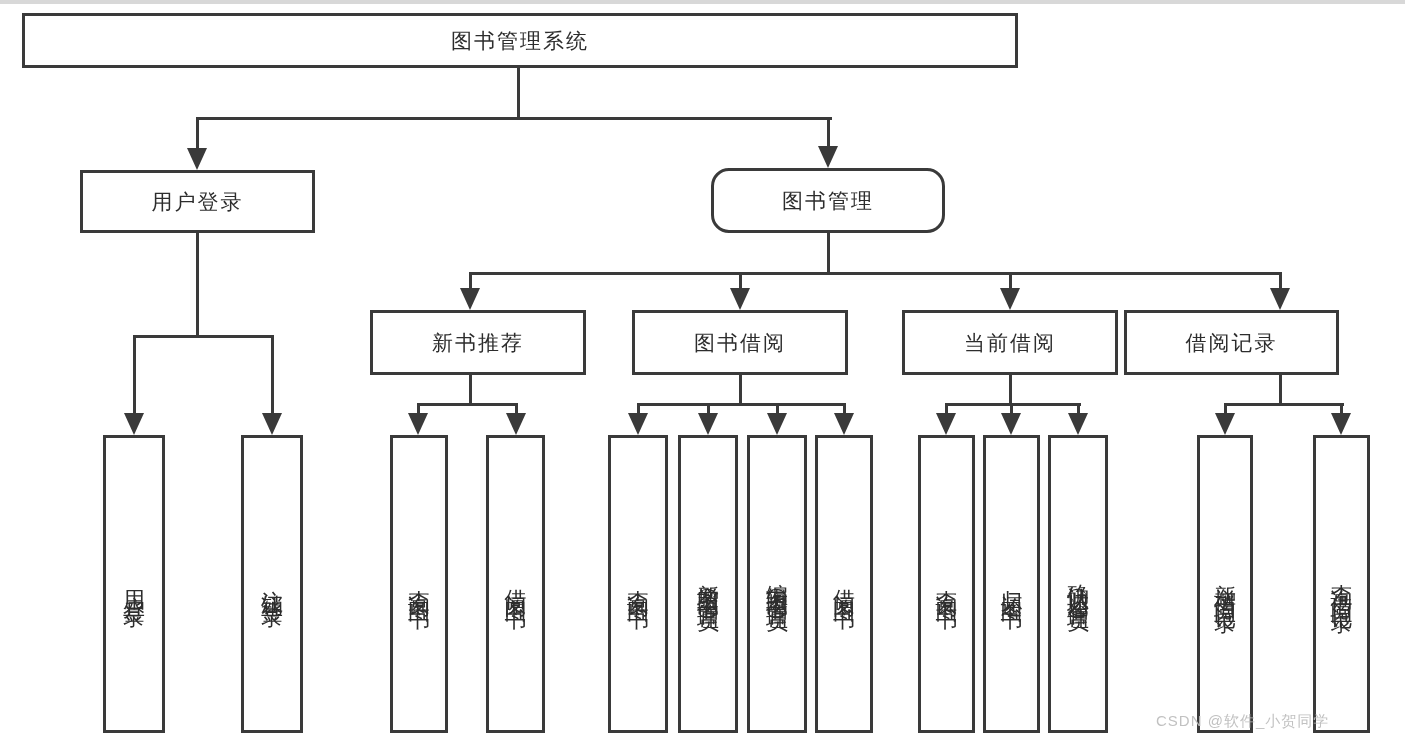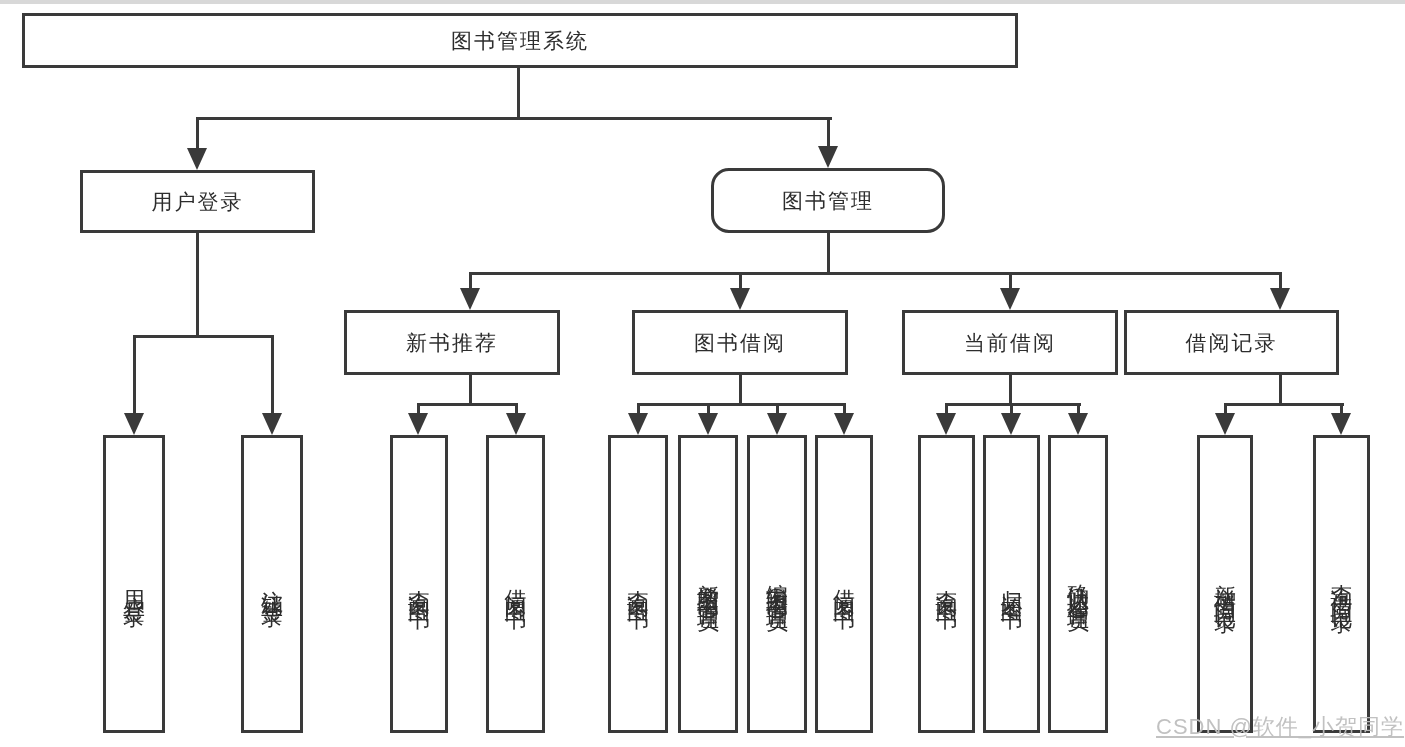--- a/index.html
+++ b/index.html
@@ -47,47 +47,46 @@
     width: 0; height: 0;
     border-left: 10px solid transparent;
     border-right: 10px solid transparent;
     border-top: 22px solid #3a3a3a;
     z-index: 1;
   }
   .watermark {
     position: absolute;
     left: 1156px;
     top: 712px;
-    font-size: 22px;
+    font-size: 15px;
     letter-spacing: 1px;
     color: rgba(190,190,190,0.95);
     white-space: nowrap;
     z-index: 5;
-    text-decoration: underline;
   }
 </style>
 </head>
 <body>
 
 <div class="canvas">
 
   <div class="topstrip"></div>
 
   <div class="box" style="left:22px; top:13px; width:996px; height:55px;">
     <span class="hlabel">图书管理系统</span>
   </div>
 
   <div class="box" style="left:80px; top:170px; width:235px; height:63px;">
     <span class="hlabel">用户登录</span>
   </div>
   <div class="box" style="left:711px; top:168px; width:234px; height:65px;border-radius:18px;">
     <span class="hlabel">图书管理</span>
   </div>
 
-  <div class="box" style="left:344px; top:310px; width:216px; height:65px;">
+  <div class="box" style="left:370px; top:310px; width:216px; height:65px;">
     <span class="hlabel">新书推荐</span>
   </div>
   <div class="box" style="left:632px; top:310px; width:216px; height:65px;font-family:Liberation Serif, serif;">
     <span class="hlabel">图书借阅</span>
   </div>
   <div class="box" style="left:902px; top:310px; width:216px; height:65px;text-align:right;">
     <span class="hlabel">当前借阅</span>
   </div>
   <div class="box" style="left:1124px; top:310px; width:215px; height:65px;">
     <span class="hlabel">借阅记录</span>

